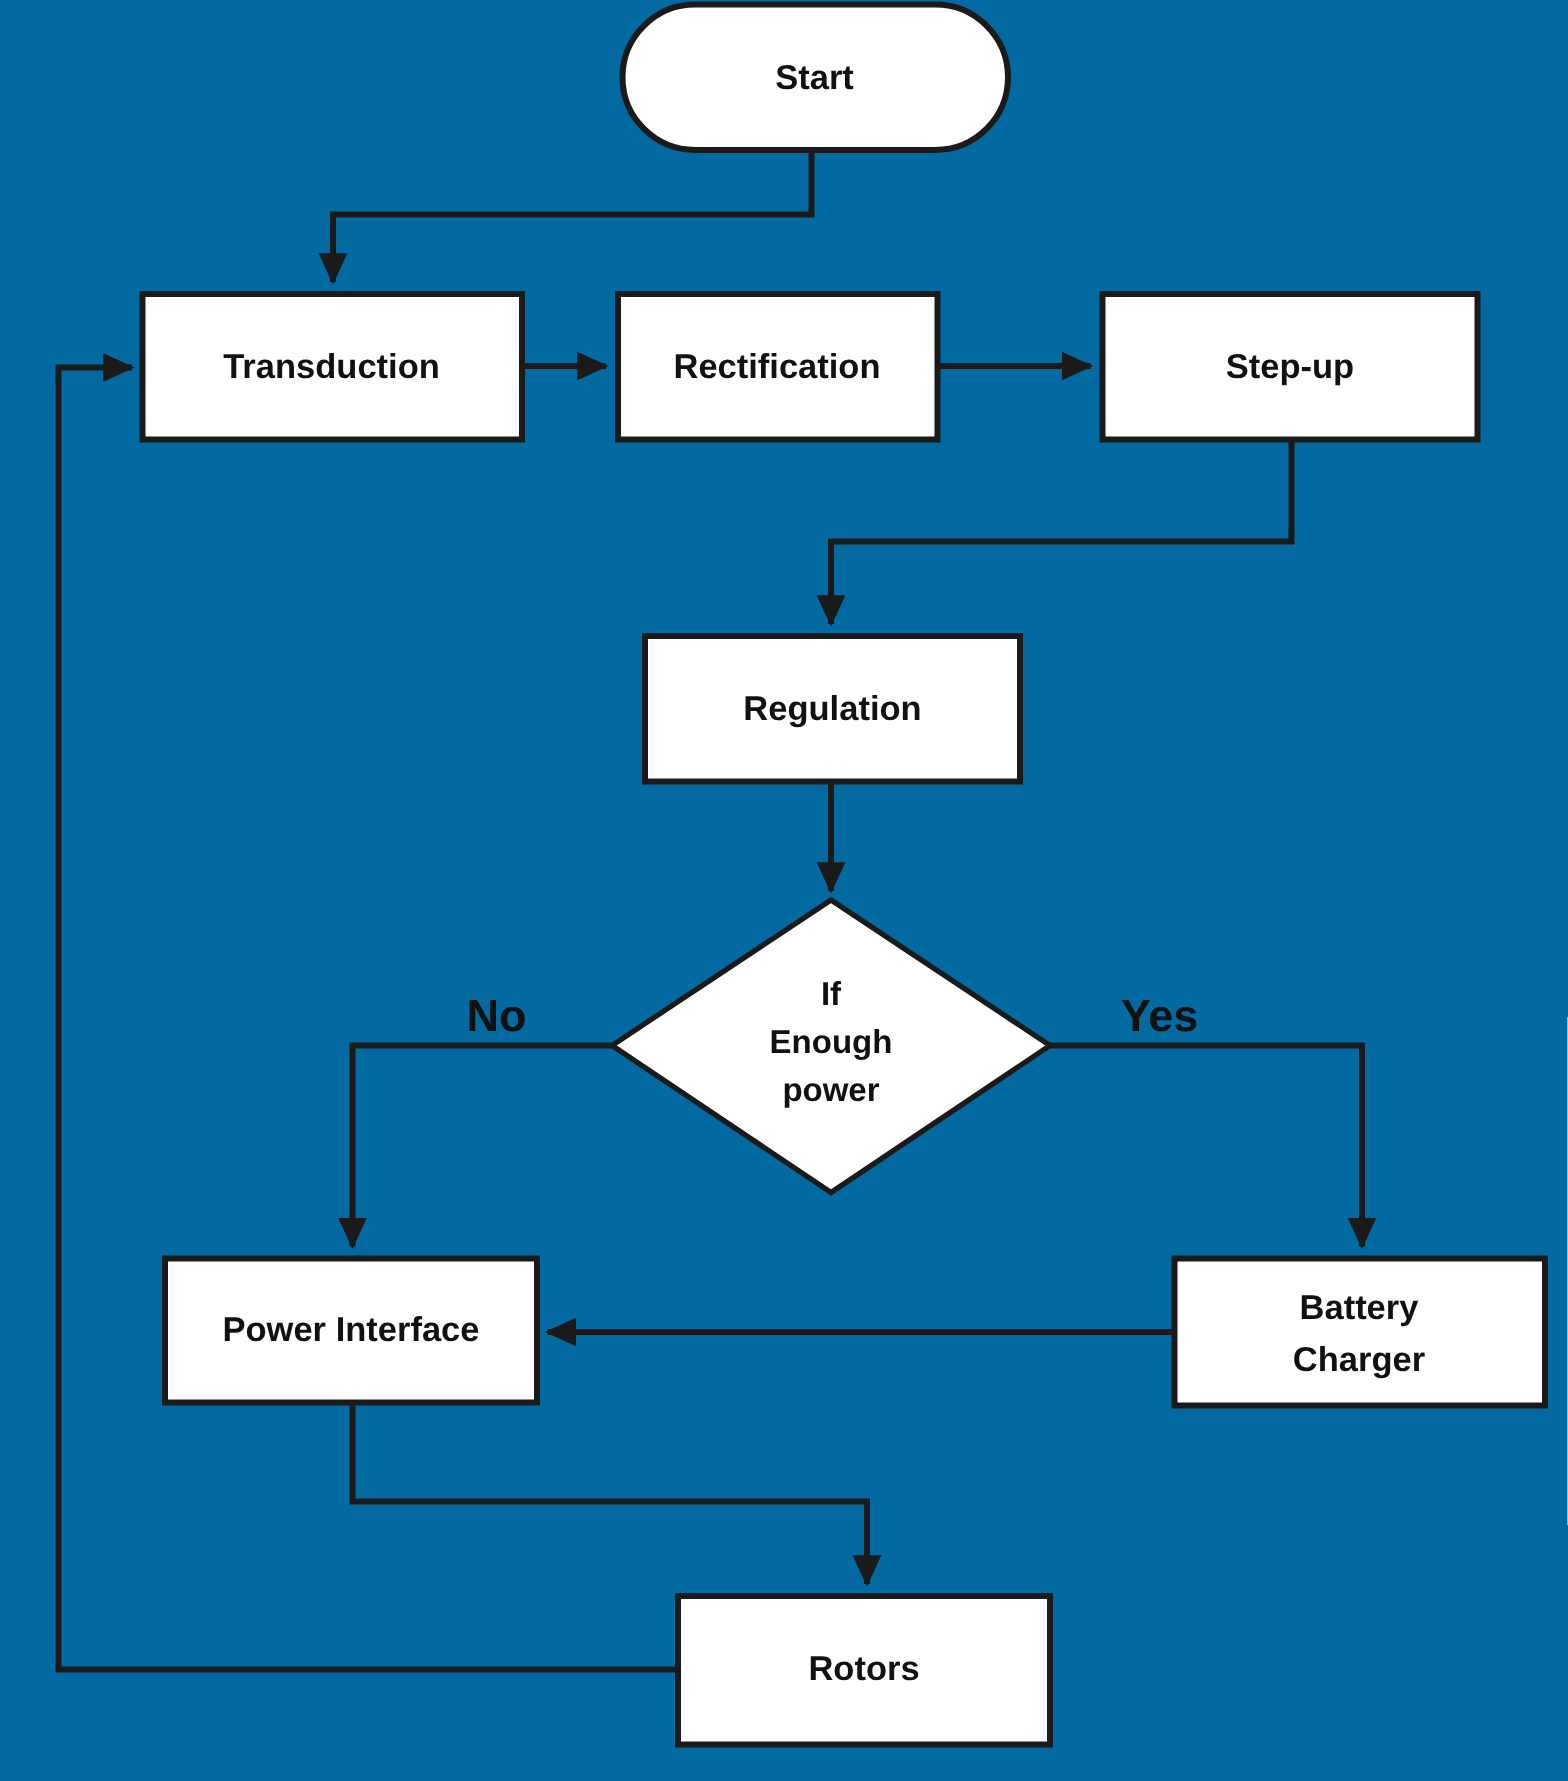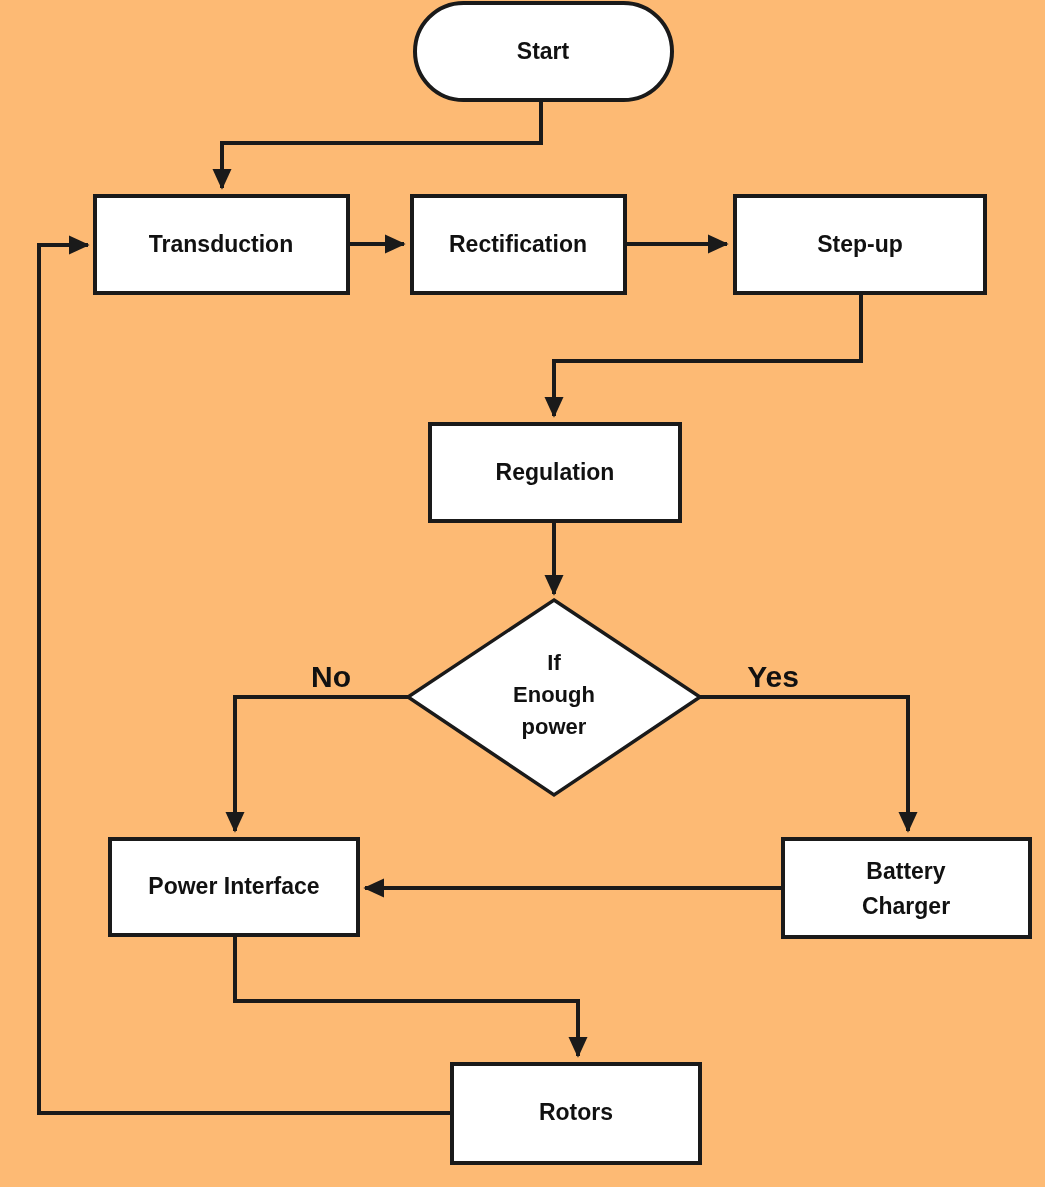--- a/index.html
+++ b/index.html
@@ -7,21 +7,21 @@
     padding: 0;
     background: #ffffff;
   }
   body {
     font-family: "Liberation Sans", sans-serif;
   }
   #flowchart-root {
     position: relative;
     width: 1045px;
     height: 1187px;
-    background: #fdba74;
+    background: #0369a1;
     overflow: hidden;
   }
   svg#flow-svg {
     display: block;
     width: 1045px;
     height: 1187px;
   }
   .node-shape {
     fill: #ffffff;
     stroke: #1a1a1a;

